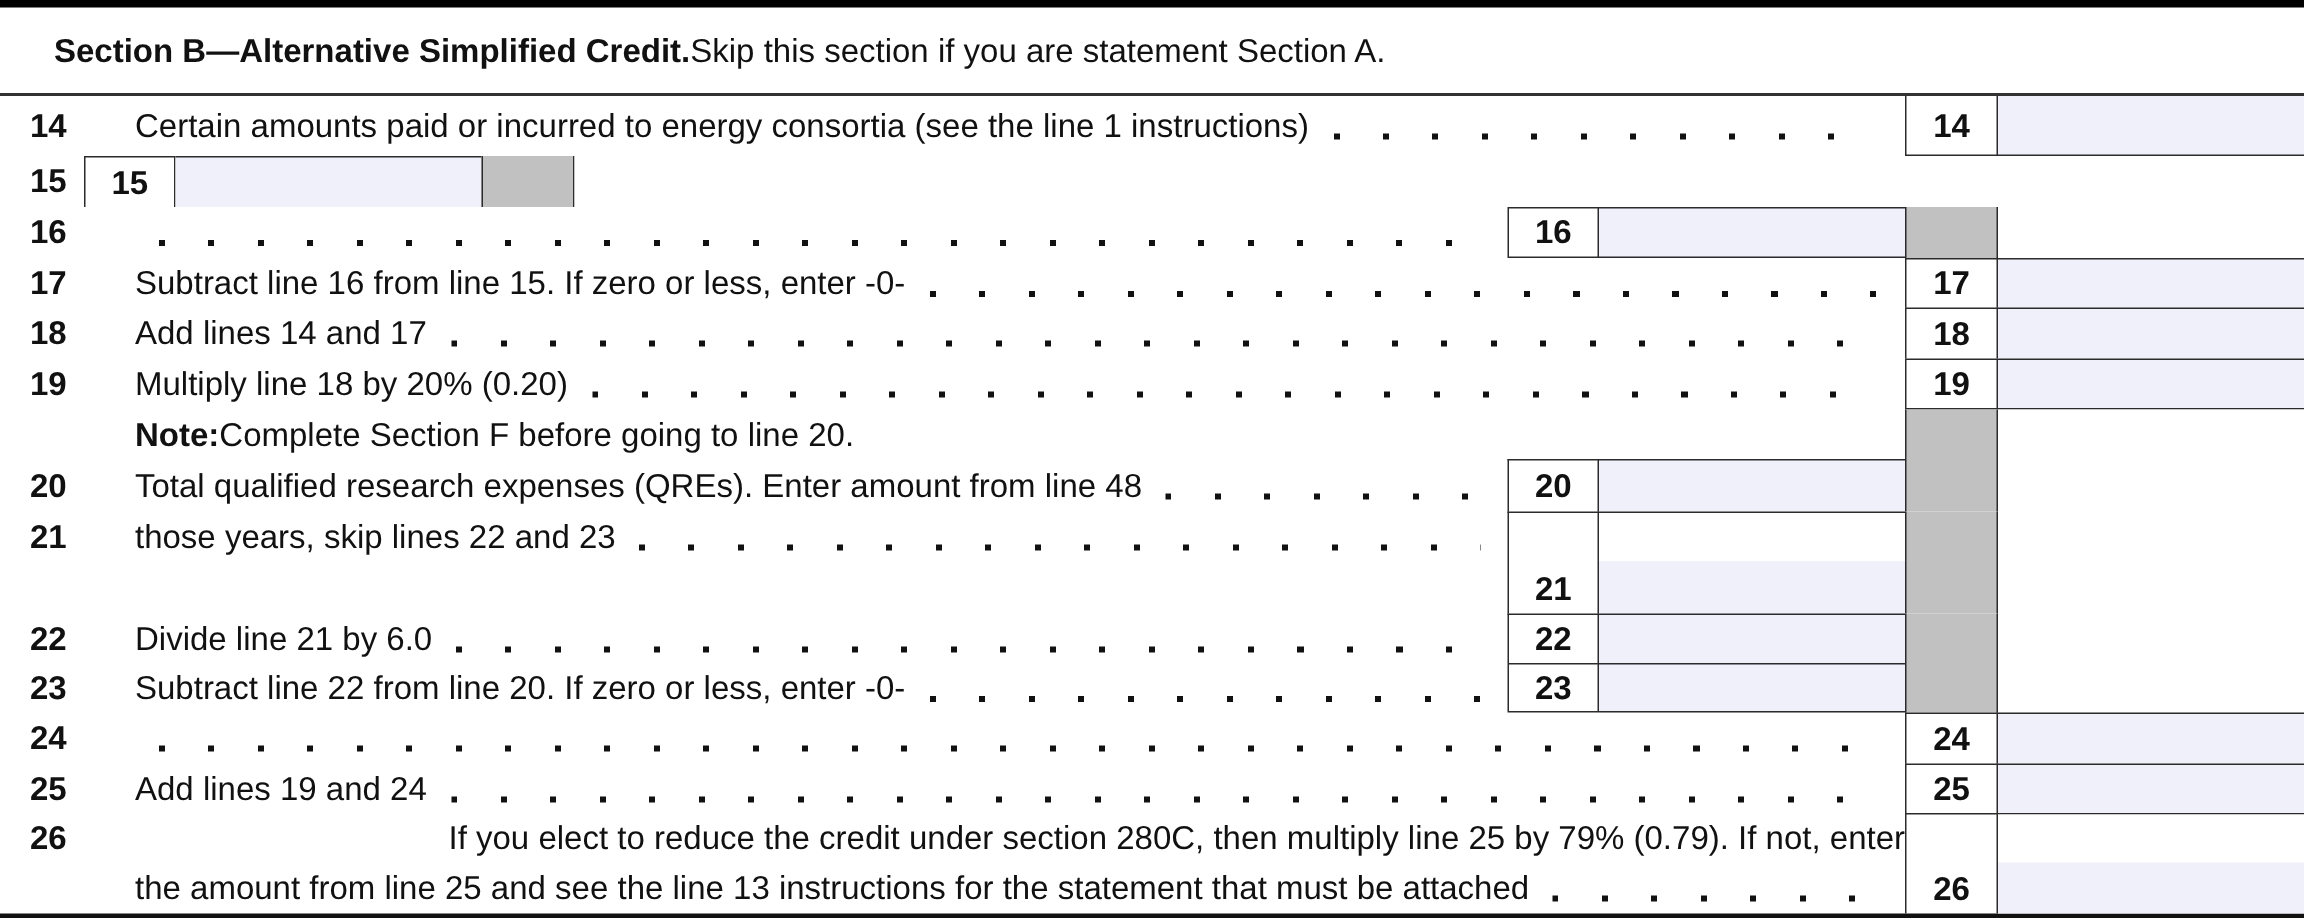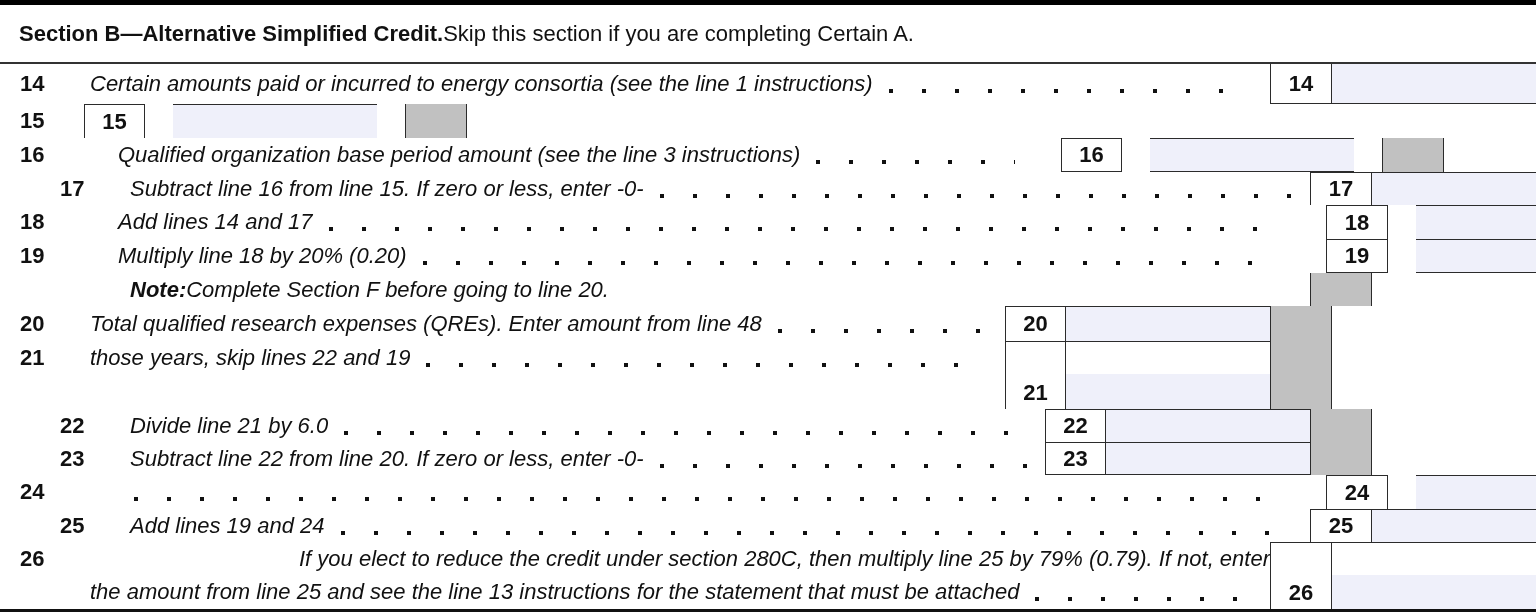--- a/index.html
+++ b/index.html
@@ -3,33 +3,33 @@
 <meta charset="utf-8">
 <style>
   * { box-sizing: border-box; }
   body { margin: 0; background: #fff; color: #111;
          font-family: "Liberation Sans", "DejaVu Sans", sans-serif; }
   .page { width: 1536px; height: 613px; background: #fff; overflow: hidden; }
 
   .top-bar { height: 5px; background: #000; }
 
   .header { height: 57px; display: flex; align-items: center;
-            padding-left: 19px; font-size: 22px; }
+            padding-left: 36px; font-size: 22px; }
   .bold { font-weight: bold; }
 
   .form-table { border-top: 2px solid #333; border-bottom: 3px solid #111; }
 
   .row { display: flex; }
   .cell { flex-shrink: 0; }
 
   .numcol { width: 36px; margin-left: 20px; font-weight: bold; font-size: 22px;
             display: flex; align-items: center; }
   .numcol.top { align-items: flex-start; line-height: 34px; }
 
-  .text { font-size: 22px; display: flex; align-items: center; padding-left: 34px; font-style: italic; }
+  .text { font-size: 22px; display: flex; align-items: center; padding-left: 34px; }
   .text.wide   { width: 1214px; }
   .text.narrow { width: 949px; }
   .text.block  { display: block; padding-left: 0; }
   .text.block .line { height: 34px; display: flex; align-items: center; padding-left: 34px; }
   .text.block .line.l26 { height: 33.5px; justify-content: flex-end; }
 
   .leader { flex: 1; height: 4px; align-self: center; margin: 14px 18px 0 16px;
             background-image: repeating-linear-gradient(to right, #111 0 4px, transparent 4px 33px); }
 
   .inum   { width: 61px; }
@@ -49,33 +49,33 @@
   .bt { border-top: 1.5px solid #2b2b2b; }
   .bb { border-bottom: 1.5px solid #2b2b2b; }
   .bl { border-left: 1.5px solid #2b2b2b; }
   .br { border-right: 1.5px solid #2b2b2b; }
 
   .stack { display: flex; flex-direction: column; }
   .stack .filler { flex: 1; background: #fff; }
   .stack .in21 { height: 35px; background: #eff0fa; }
   .stack .in26 { height: 34px; background: #eff0fa; }
 
-  .h40 { height: 40px; } .h34 { height: 34px; gap: 28px; } .h33 { height: 33px; margin-left: 40px; }
+  .h40 { height: 40px; } .h34 { height: 34px; } .h33 { height: 33px; }
   .h35 { height: 35px; text-align: center; } .h68 { height: 68px; } .h67 { height: 67px; }
 </style>
 </head>
 <body>
 
 <div class="page">
 
   <div class="top-bar"></div>
 
   <div class="header">
     <span class="bold">Section B—Alternative Simplified Credit.</span>
-    <span> Skip this section if you are completing Certain A.</span>
+    <span> Skip this section if you are statement Section A.</span>
   </div>
 
   <div class="form-table">
 
     <div class="row h40">
       <div class="cell numcol">14</div>
       <div class="cell text wide">
         <span>Certain amounts paid or incurred to energy consortia (see the line 1 instructions)</span>
         <div class="leader"></div>
       </div>
@@ -87,21 +87,20 @@
       <div class="cell numcol">15</div>
       <div class="cell inum boxlabel bt bl br">15</div>
       <div class="cell iinput input-bg bt"></div>
       <div class="cell gray"></div>
       <div class="cell white-end"></div>
     </div>
 
     <div class="row h34">
       <div class="cell numcol">16</div>
       <div class="cell text narrow">
-        <span>Qualified organization base period amount (see the line 3 instructions)</span>
         <div class="leader"></div>
       </div>
       <div class="cell inum boxlabel bt bl br bb">16</div>
       <div class="cell iinput input-bg bt bb"></div>
       <div class="cell gray"></div>
       <div class="cell white-end"></div>
     </div>
 
     <div class="row h33">
       <div class="cell numcol">17</div>
@@ -152,21 +151,21 @@
       <div class="cell inum boxlabel bt bl br">20</div>
       <div class="cell iinput input-bg bt"></div>
       <div class="cell gray"></div>
       <div class="cell white-end"></div>
     </div>
 
     <div class="row h68">
       <div class="cell numcol top">21</div>
       <div class="cell text narrow block">
         <div class="line">
-          <span>those years, skip lines 22 and 19</span>
+          <span>those years, skip lines 22 and 23</span>
           <div class="leader"></div>
         </div>
       </div>
       <div class="cell inum boxlabel label-bottom bt bl br">21</div>
       <div class="cell iinput stack bt">
         <div class="filler"></div>
         <div class="in21"></div>
       </div>
       <div class="cell gray"></div>
       <div class="cell white-end"></div>

